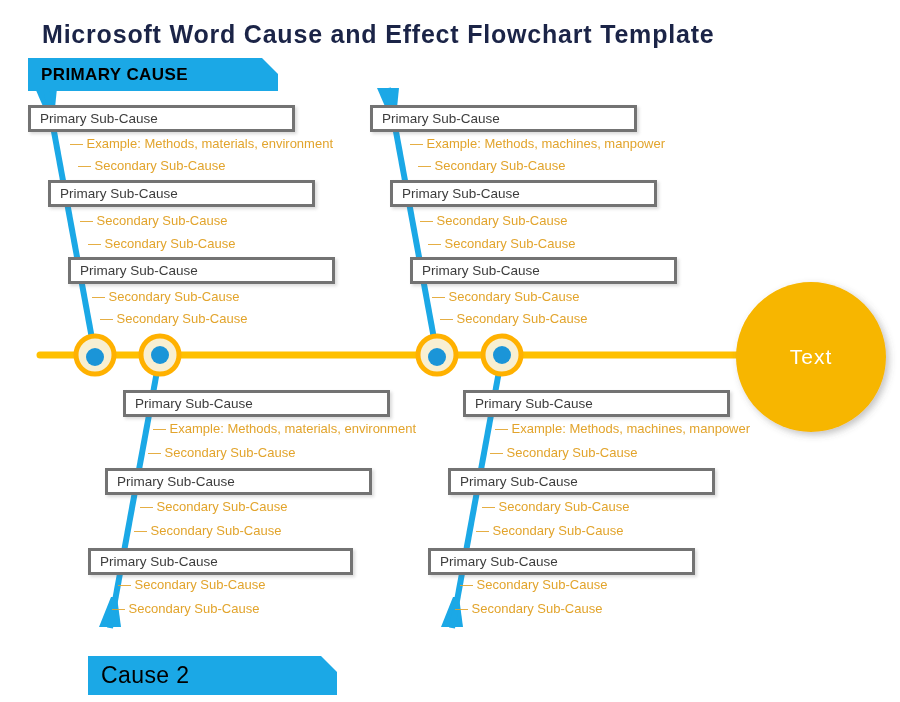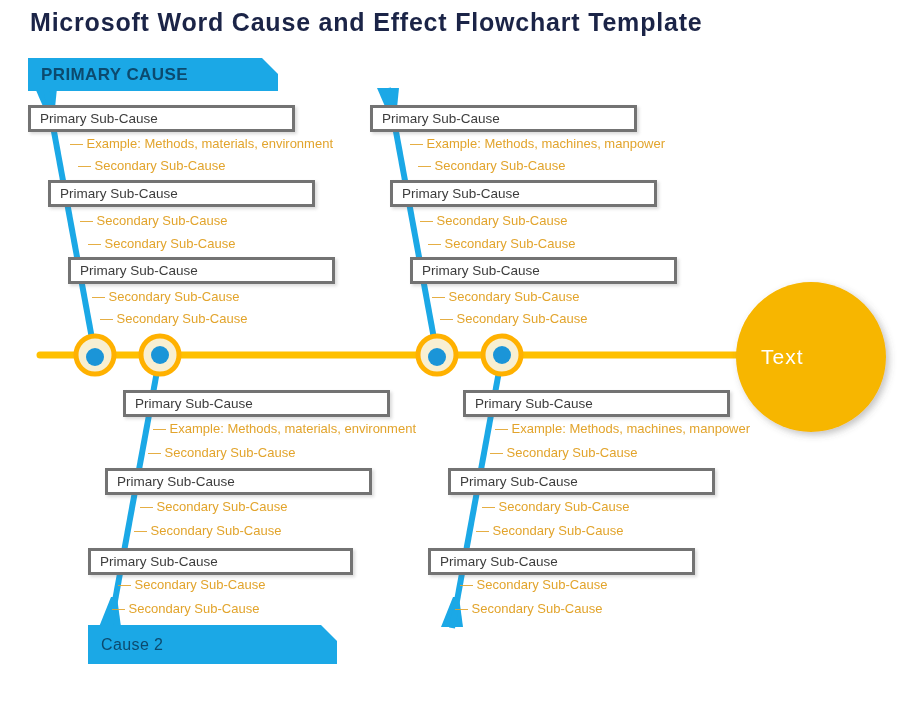--- a/index.html
+++ b/index.html
@@ -2,48 +2,48 @@
 <html><head>
 <meta charset="utf-8">
 <style>
   html,body{margin:0;padding:0;background:#ffffff;}
   .canvas{
     position:relative;width:900px;height:702px;background:#ffffff;overflow:hidden;
     font-family:"Liberation Sans",sans-serif;
   }
   .svg-layer{position:absolute;left:0;top:0;z-index:1;pointer-events:none;}
   .page-title{
-    position:absolute;left:30px;top:8px;z-index:3;margin:0;
+    position:absolute;left:30px;top:8px;z-index:3;margin:12px;
     font-size:25px;font-weight:800;letter-spacing:0.8px;color:#1B2447;white-space:nowrap;
   }
   .banner{
-    position:absolute;z-index:2;background:#1BA8E6;color:#0c4a6e;
+    position:absolute;z-index:2;background:#1BA8E6;color:#000000;
     display:flex;align-items:center;padding-left:13px;box-sizing:border-box;
     clip-path:polygon(0 0, calc(100% - 16px) 0, 100% 16px, 100% 100%, 0 100%);
     font-size:17px;letter-spacing:0.4px;white-space:nowrap;
   }
   .banner.bold{font-weight:bold;}
-  .banner.big{font-size:16px;}
+  .banner.big{font-size:23px;margin-top:31px;}
   .subbox{
     position:absolute;z-index:2;background:#ffffff;border:3px solid #737373;
     box-sizing:border-box;height:27px;width:267px;display:flex;align-items:center;
     padding-left:9px;font-size:13.5px;color:#3c3c3c;white-space:nowrap;
     box-shadow:2px 2px 3px rgba(90,90,90,0.22);
   }
   .row{
     position:absolute;z-index:2;height:16px;line-height:16px;
     font-size:13px;color:#E2A42C;white-space:nowrap;
   }
   .effect-label{
     position:absolute;left:736px;top:229px;width:112px;z-index:3;
     font-size:17.5px;line-height:24px;color:#29ABE2;
   }
   .effect-text{
     position:absolute;left:761px;top:345px;width:100px;z-index:3;
-    text-align:left;font-size:21px;font-weight:400;letter-spacing:1px;color:#ffffff;
+    text-align:center;font-size:21px;font-weight:400;letter-spacing:1px;color:#ffffff;
   }
 </style>
 </head>
 <body>
 
 <div class="canvas">
 
   <svg class="svg-layer" width="900" height="702" viewBox="0 0 900 702">
     <defs>
       <filter id="circShadow" x="-30%" y="-30%" width="160%" height="160%">

